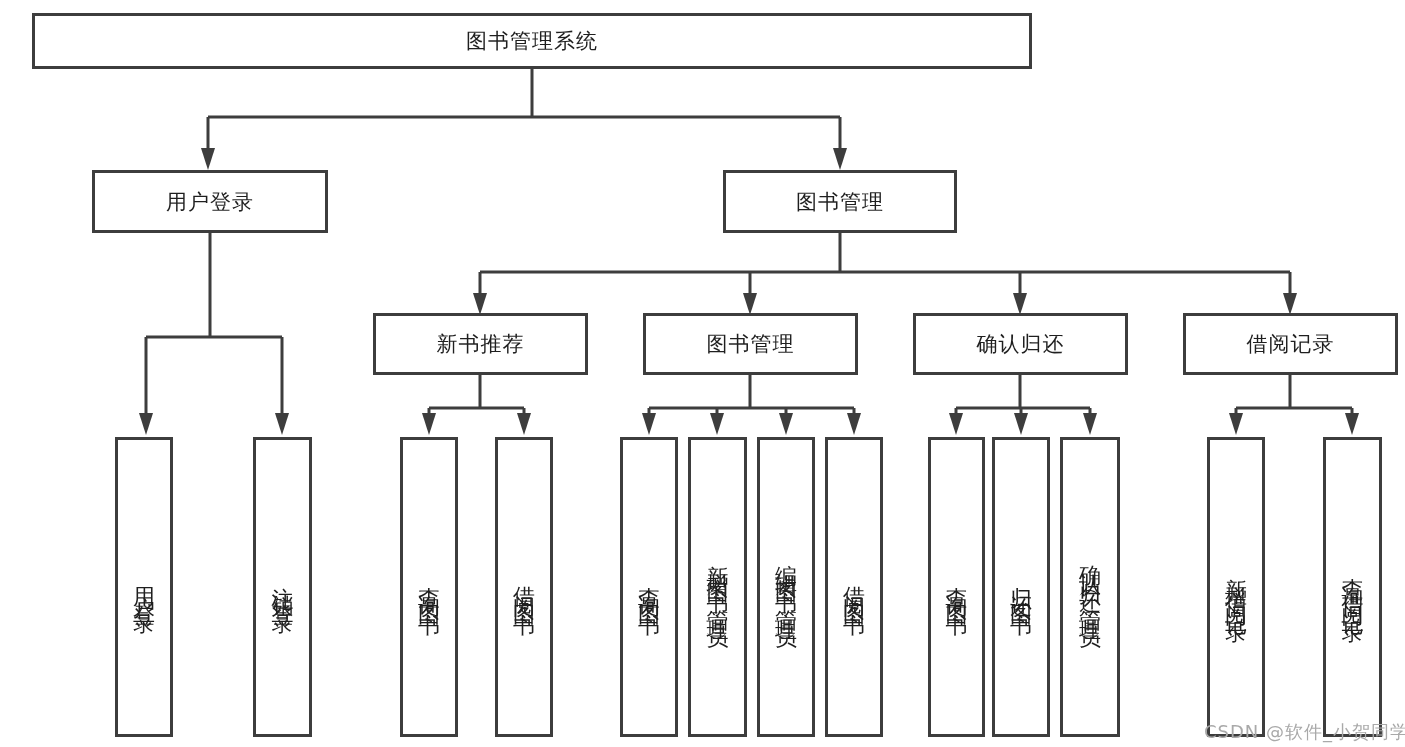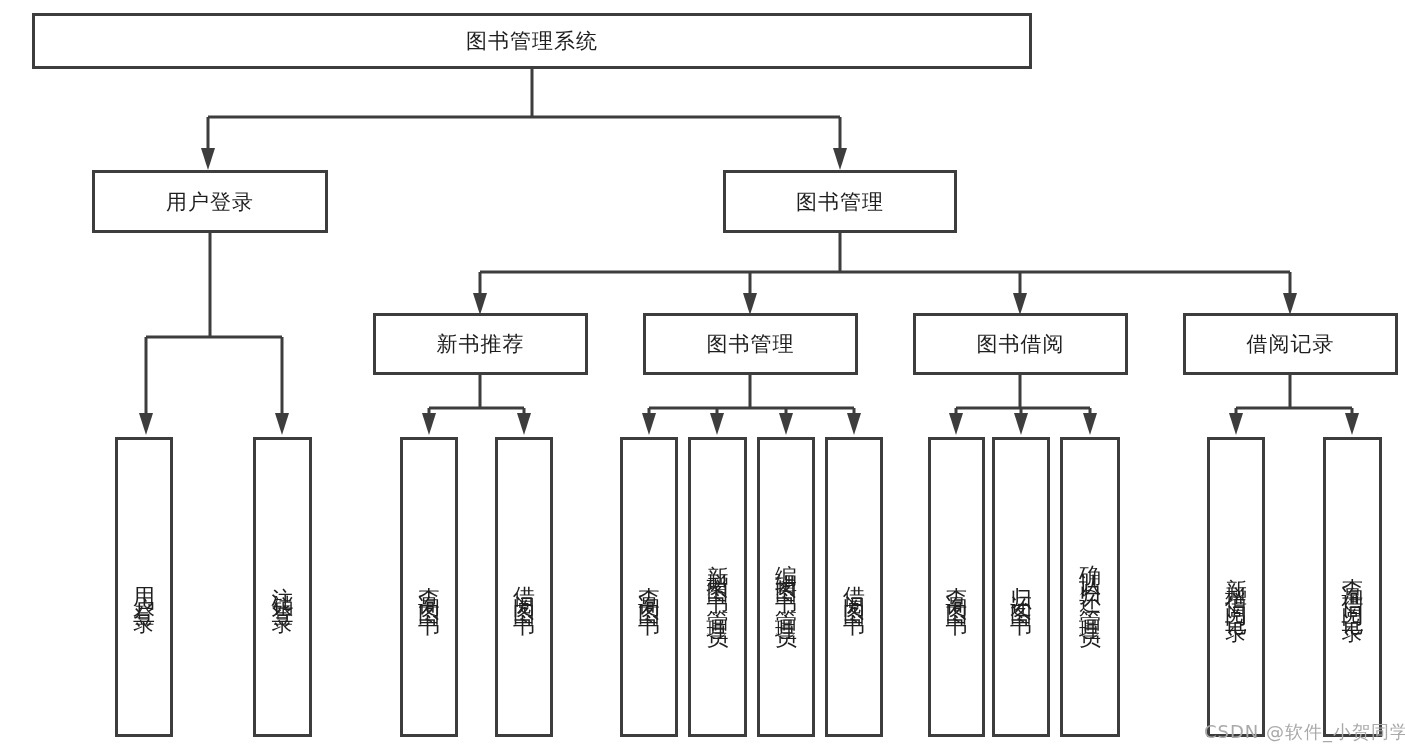--- a/index.html
+++ b/index.html
@@ -124,21 +124,21 @@
     <span class="h-label">图书管理</span>
   </div>
 
   <div class="node" style="left:363px;top:313px;width:215px;height:62px">
     <span class="h-label">新书推荐</span>
   </div>
   <div class="node" style="left:633px;top:313px;width:215px;height:62px">
     <span class="h-label">图书管理</span>
   </div>
   <div class="node" style="left:903px;top:313px;width:215px;height:62px">
-    <span class="h-label">图书借阅</span>
+    <span class="h-label">确认归还</span>
   </div>
   <div class="node" style="left:1173px;top:313px;width:215px;height:62px">
     <span class="h-label">借阅记录</span>
   </div>
 
   <div class="leaf" style="left:105px">
     <span class="v-label">用户登录</span>
   </div>
   <div class="leaf" style="left:243px;width:59px">
     <span class="v-label">注销登录</span>

